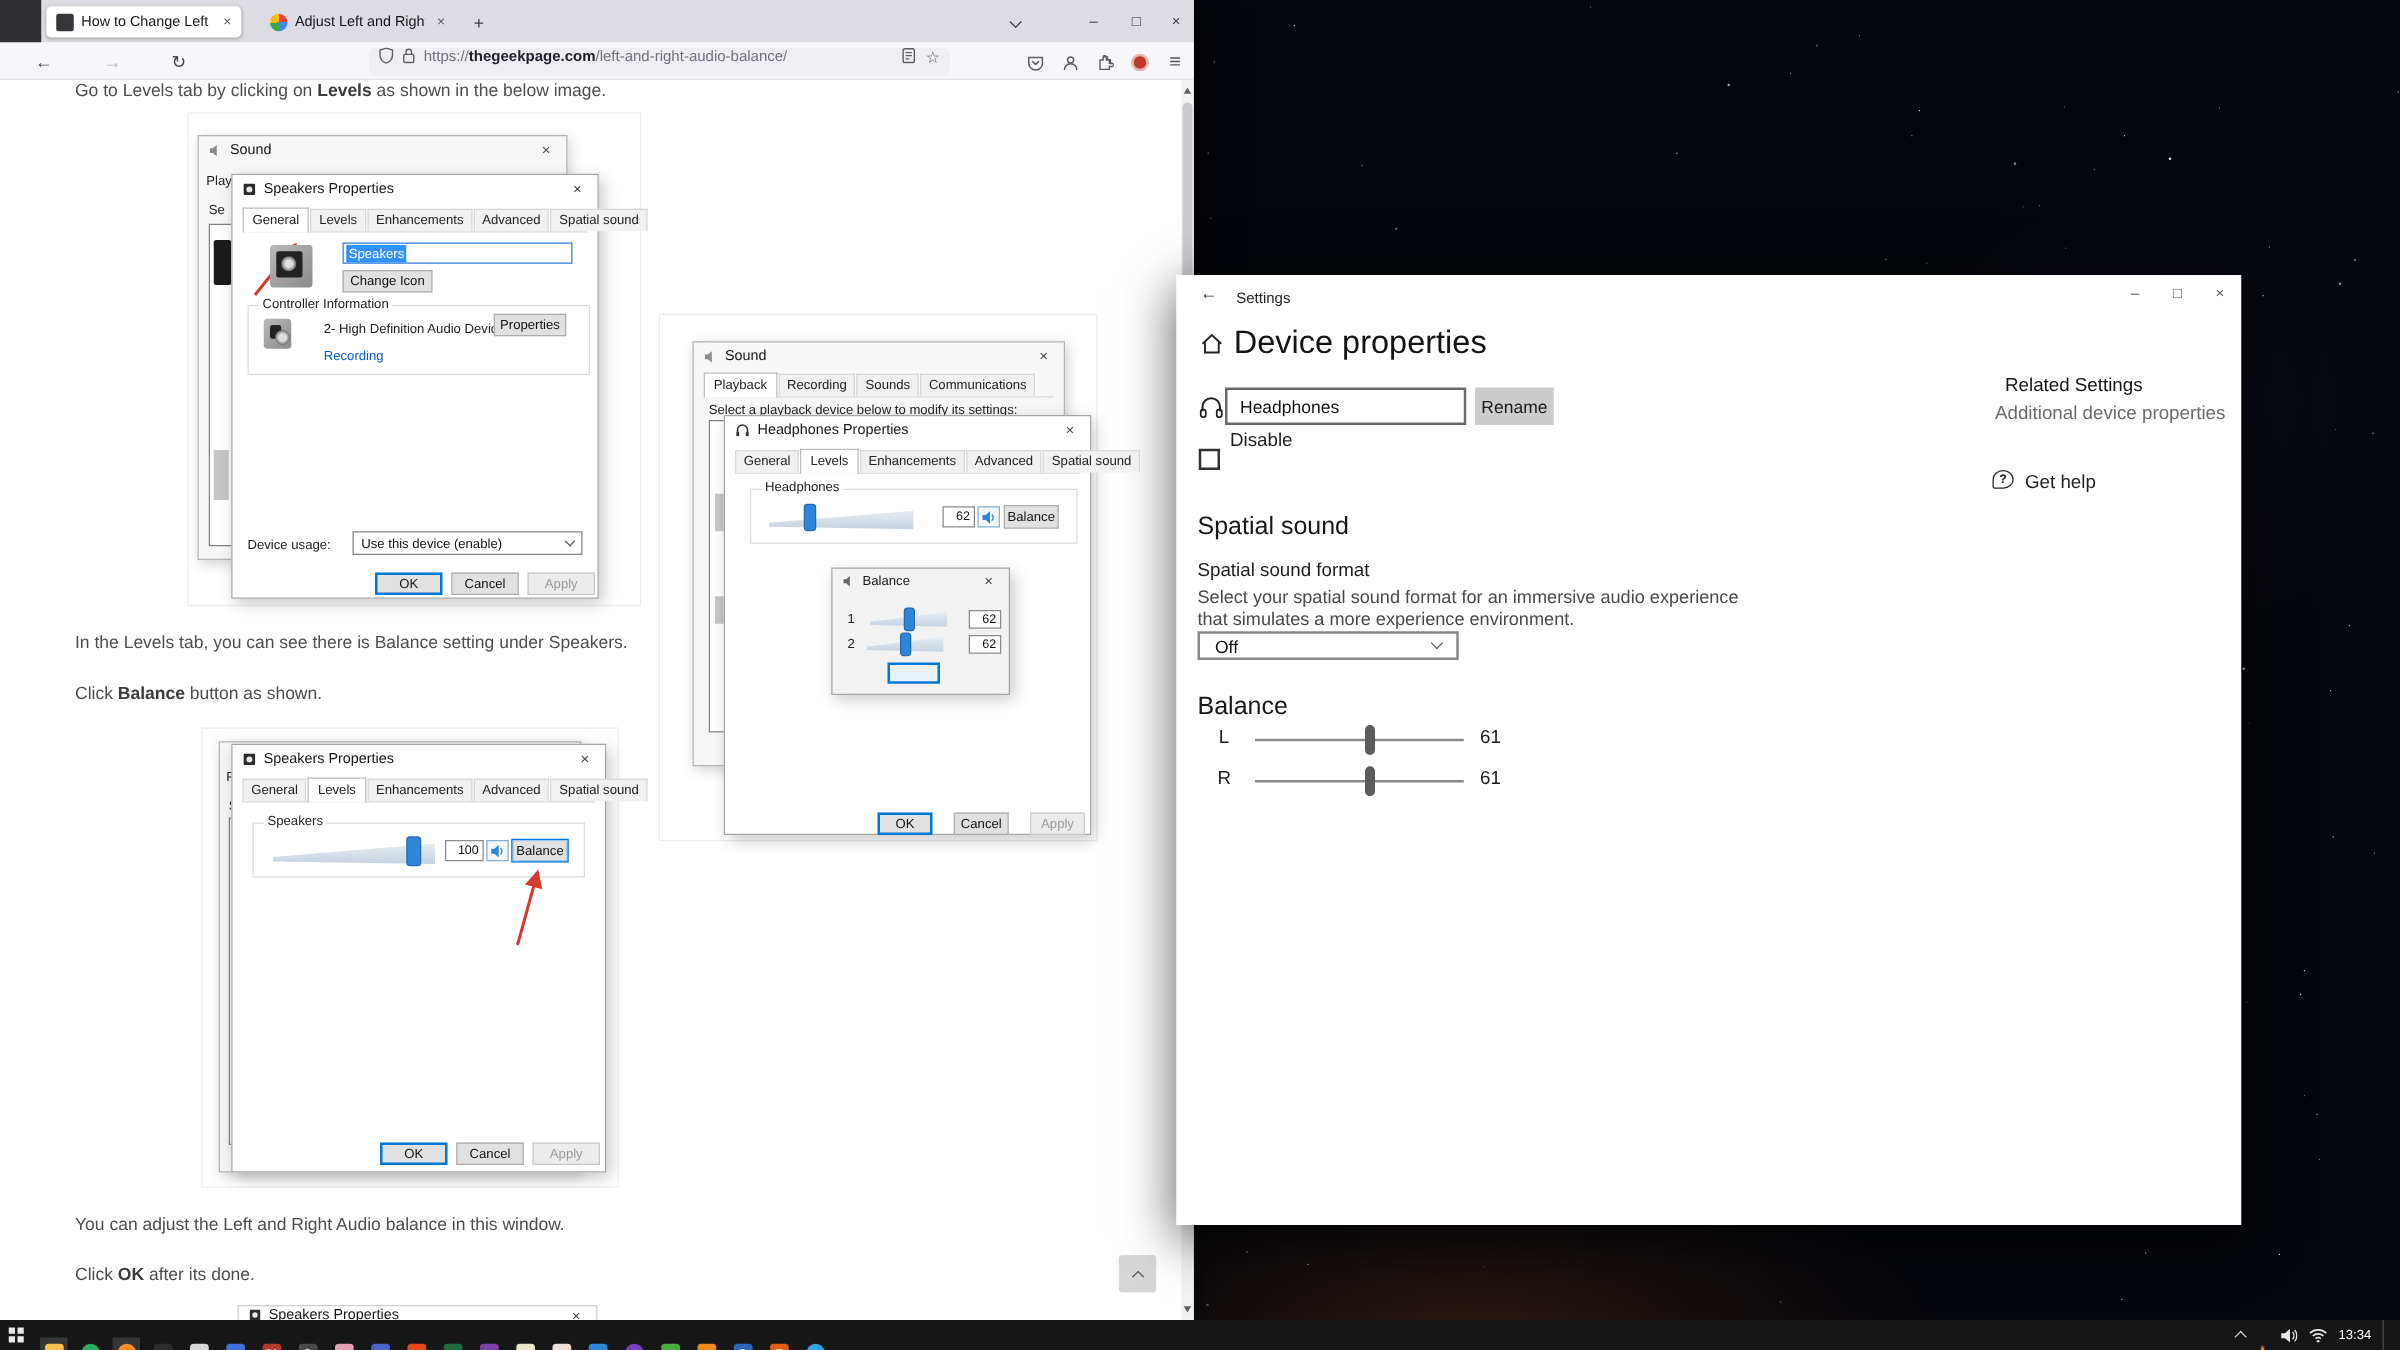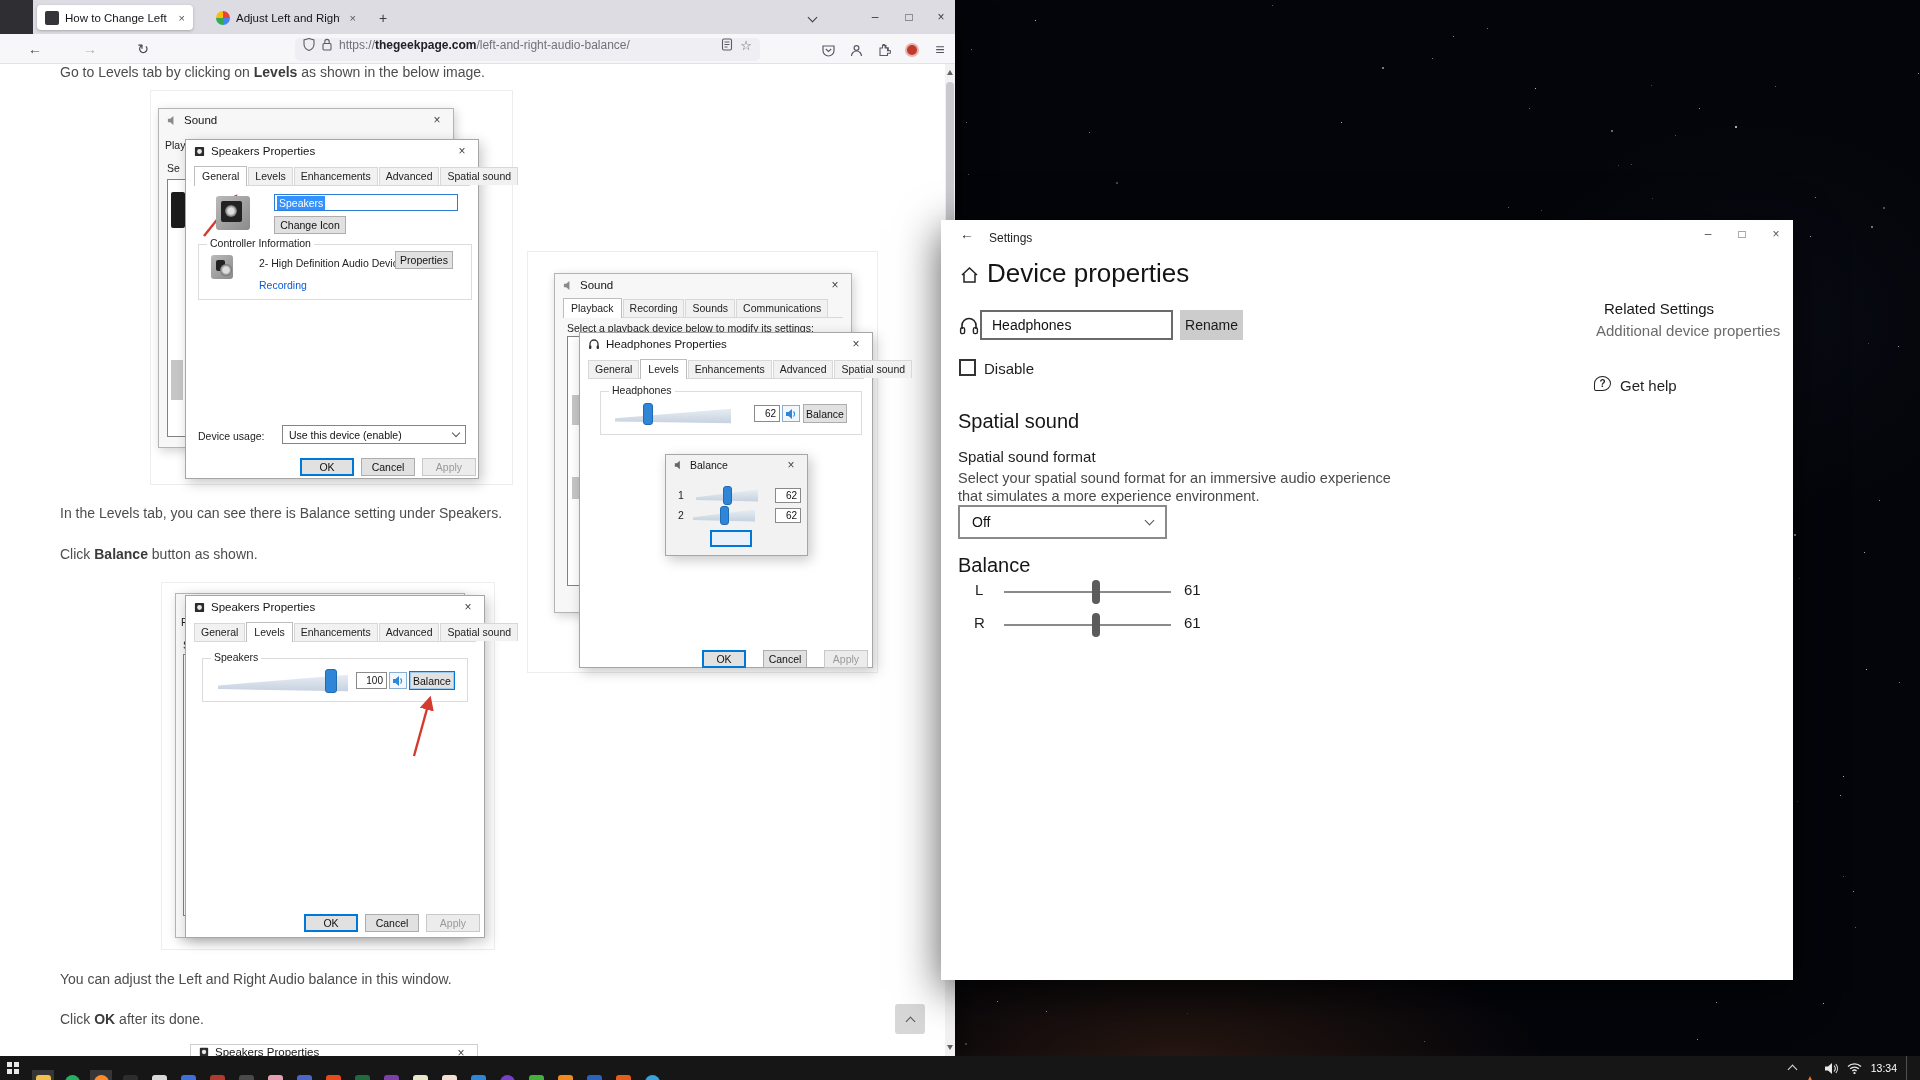--- a/index.html
+++ b/index.html
@@ -111,21 +111,21 @@
              justify-content:center; font-size:12px; color:#555; }
   .st-h1 { position:absolute; left:46px; top:38px; font-size:26px; font-weight:300; color:#141414; }
   .st-input { position:absolute; left:39px; top:90px; width:193px; height:30px; border:2px solid #6a6a6a;
               background:#fff; font-size:14px; color:#111; padding-left:10px; font-family:"Liberation Sans",sans-serif; }
   .st-rename { position:absolute; left:239px; top:90px; width:63px; height:30px; background:#cccccc;
                border:none; font-size:14px; color:#1a1a1a; display:flex; align-items:center; justify-content:center; }
   .st-check { position:absolute; left:18px; top:139px; width:17px; height:17px; border:2px solid #333; background:#fff; }
   .st-label { position:absolute; font-size:15px; color:#1f1f1f; white-space:nowrap; }
   .st-h2 { position:absolute; font-size:20px; color:#161616; white-space:nowrap; }
   .st-desc { position:absolute; font-size:14.5px; color:#494949; white-space:nowrap;text-align:right; }
-  .st-select { position:absolute; left:17px; top:285px; width:209px; height:34px; border:2px solid #8a8a8a;
+  .st-select { position:absolute; left:17px; top:285px; width:209px; height:23px; border:2px solid #8a8a8a;
                background:#fff; display:flex; align-items:center; padding:0 12px; font-size:14px; color:#111; }
   .st-select .chev { width:7px; height:7px; border-color:#555; margin-left:auto; margin-top:-4px; }
   .st-track { position:absolute; height:2px; background:#8a8a8a; }
   .st-thumb { position:absolute; width:8px; height:24px; background:#5c5c5c; border-radius:4px; }
   .st-val { position:absolute; font-size:15px; color:#1a1a1a; }
   .gethelp-ic { position:absolute; width:17px; height:15px; border:1.6px solid #222; border-radius:50% 50% 50% 2px;
                 display:flex; align-items:center; justify-content:center; font-size:10px; color:#222; font-weight:bold; }
 
   
   #taskbar { position:absolute; left:0; top:1056px; width:1920px; height:24px; background:#161616;
@@ -784,21 +784,21 @@
 
   <svg class="abs" style="left:18px; top:96px;" width="20" height="19" viewBox="0 0 20 19">
     <path d="M3 13V9.5a7 7 0 0 1 14 0V13" fill="none" stroke="#222" stroke-width="1.6"></path>
     <rect x="1.6" y="11.6" width="4" height="6" rx="1.6" fill="none" stroke="#222" stroke-width="1.4"></rect>
     <rect x="14.4" y="11.6" width="4" height="6" rx="1.6" fill="none" stroke="#222" stroke-width="1.4"></rect>
   </svg>
   <input class="st-input" value="Headphones" style="">
   <div class="st-rename">Rename</div>
 
   <div class="st-check"></div>
-  <div class="st-label" style="left:43px; top:140px;">Disable</div>
+  <div class="st-label" style="left:43px; top:124px;">Disable</div>
 
   <div class="st-h2" style="left:17px; top:190px;">Spatial sound</div>
   <div class="st-label" style="left:17px; top:228px;">Spatial sound format</div>
   <div class="st-desc" style="left:17px; top:250px;">Select your spatial sound format for an immersive audio experience</div>
   <div class="st-desc" style="left:17px; top:268px;">that simulates a more experience environment.</div>
   <div class="st-select">
     <span>Off</span>
     <span class="chev"></span>
   </div>
 

